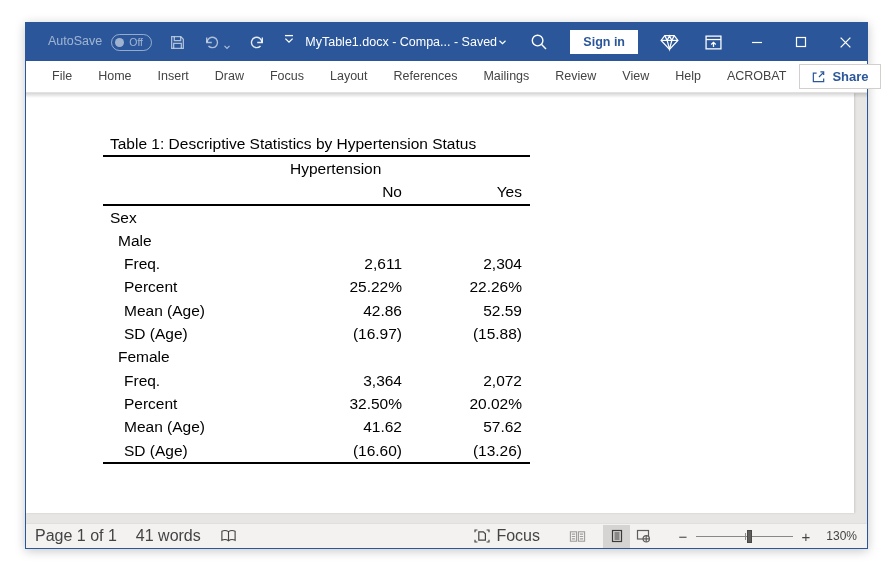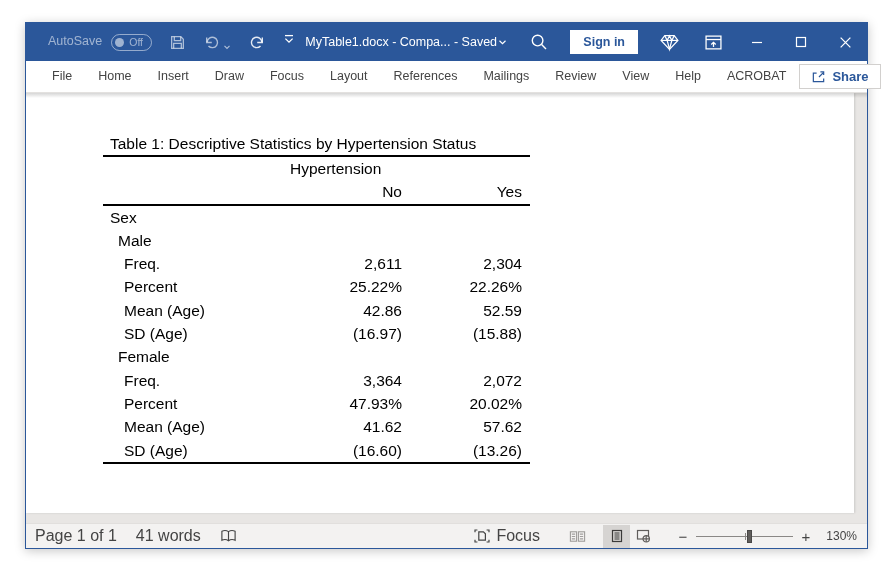--- a/index.html
+++ b/index.html
@@ -296,21 +296,21 @@
               <span class="tval"></span>
               <span class="tval"></span>
             </div>
             <div class="trow">
               <span class="ind2">Freq.</span>
               <span class="tval">3,364</span>
               <span class="tval">2,072</span>
             </div>
             <div class="trow">
               <span class="ind2">Percent</span>
-              <span class="tval">47.93%</span>
+              <span class="tval">32.50%</span>
               <span class="tval">20.02%</span>
             </div>
             <div class="trow">
               <span class="ind2">Mean (Age)</span>
               <span class="tval">41.62</span>
               <span class="tval">57.62</span>
             </div>
             <div class="trow">
               <span class="ind2">SD (Age)</span>
               <span class="tval">(16.60)</span>

